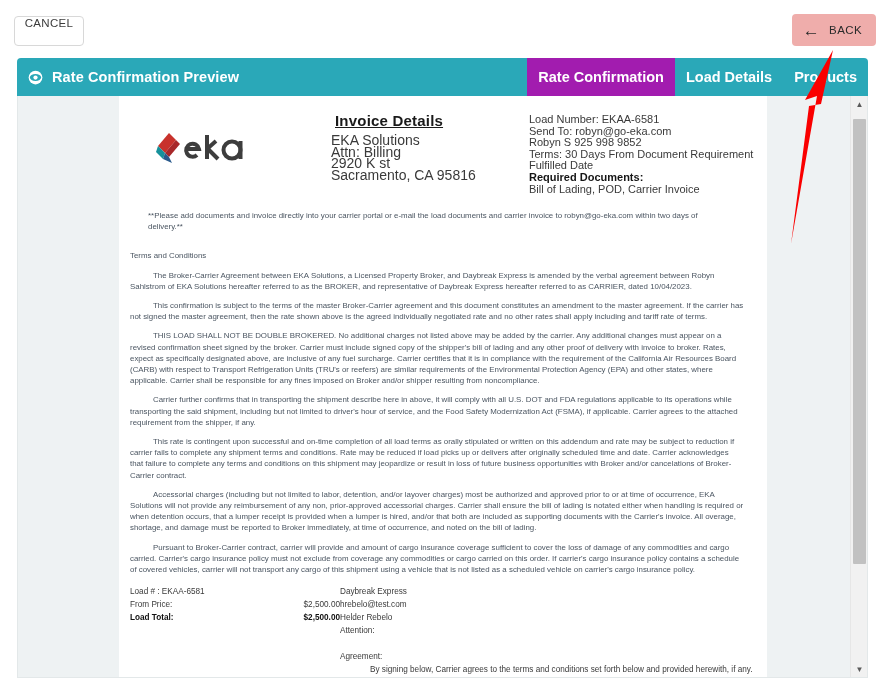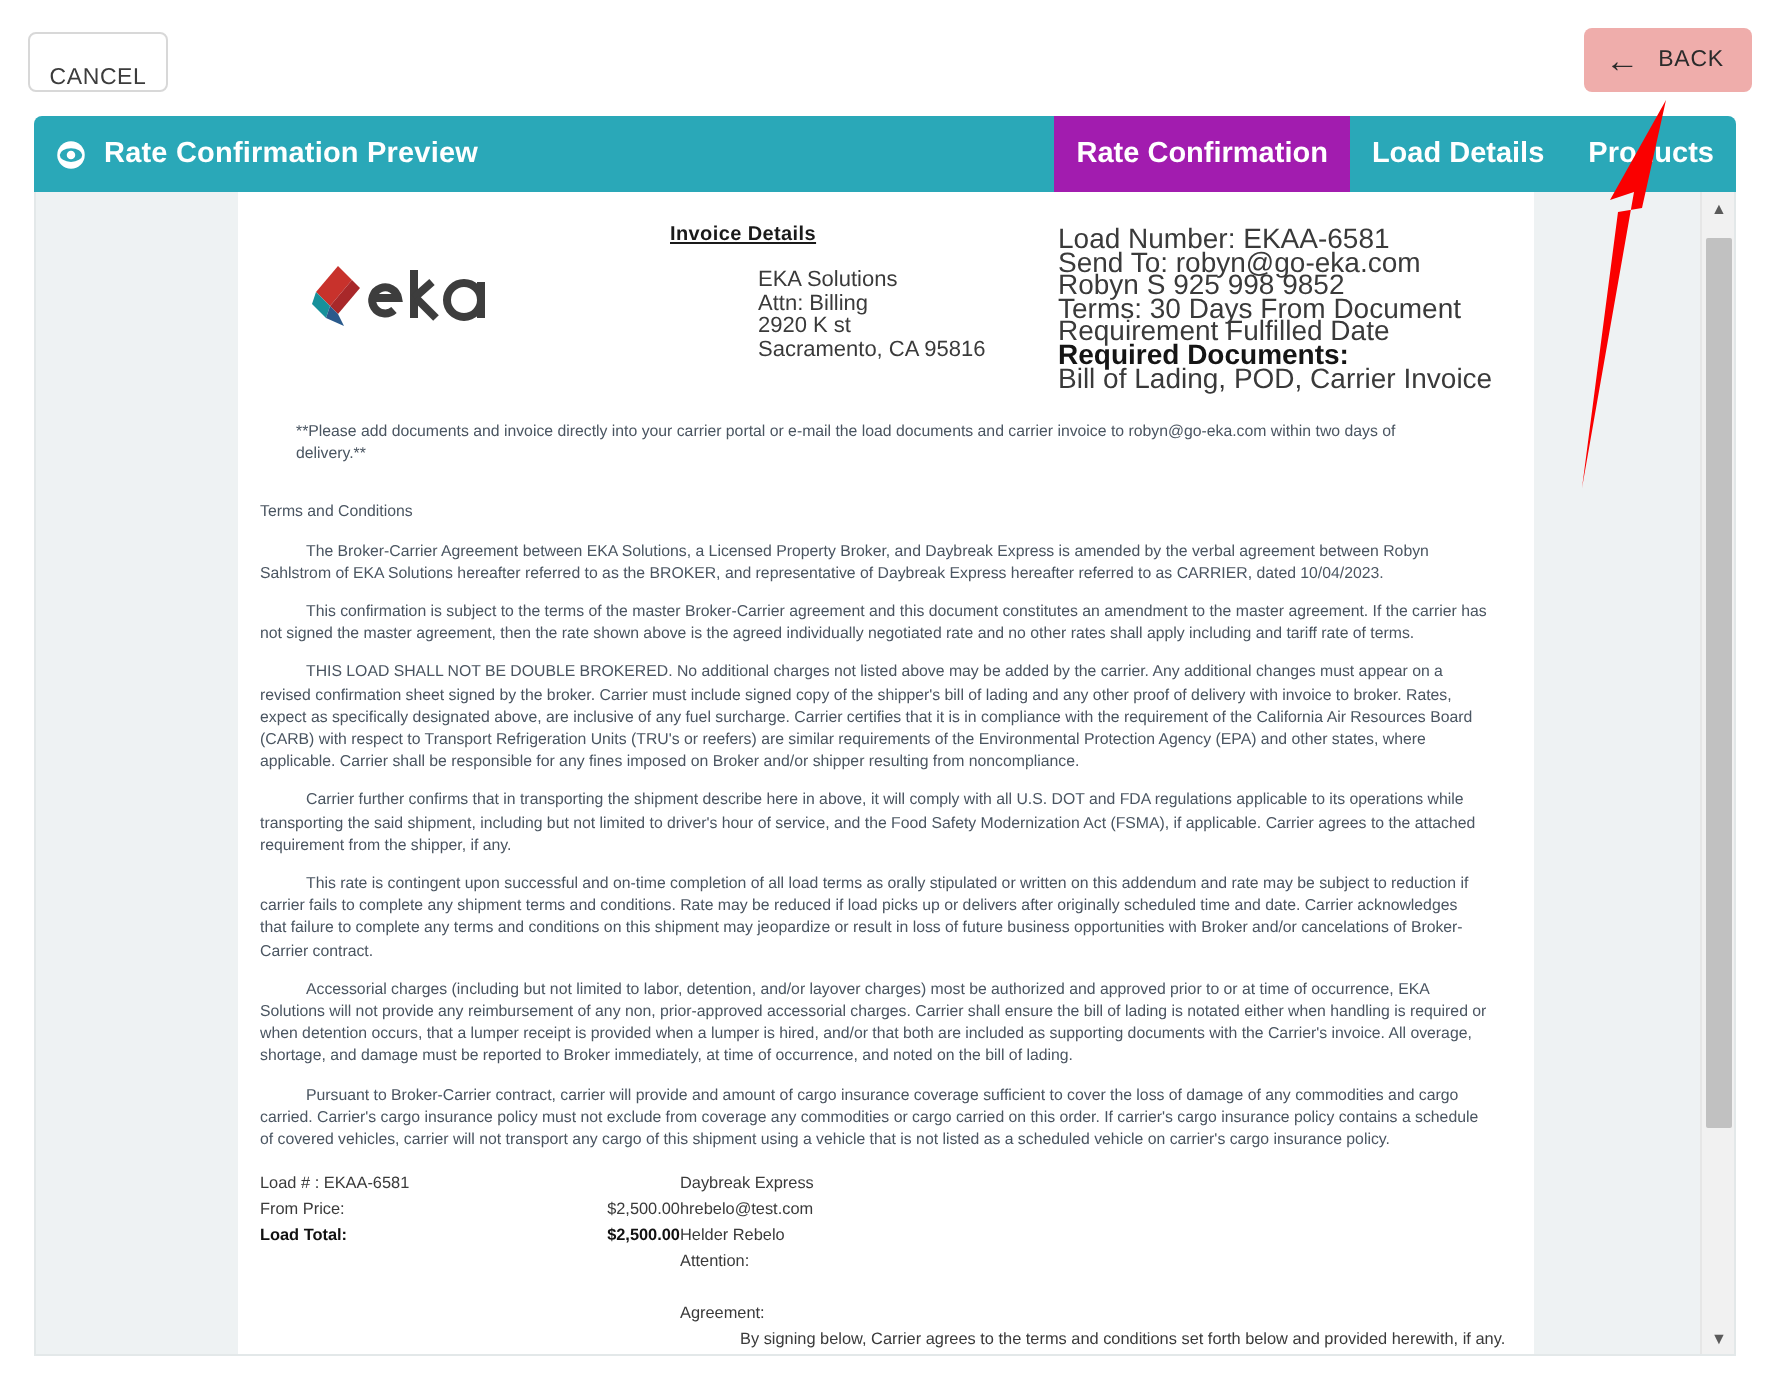--- a/index.html
+++ b/index.html
@@ -16,21 +16,21 @@
   .topbar {
     position: absolute; left: 0; top: 0; width: 890px; height: 55px;
     background: #ffffff;
   }
   .cancel-btn {
     position: absolute; left: 14px; top: 16px;
     width: 70px; height: 30px;
     border: 1px solid #d8d8d8; border-radius: 4px;
     background: #ffffff; color: #3c3c3c;
     font-size: 11.5px; letter-spacing: .3px;
-    display: flex; align-items: flex-end; justify-content: center;
+    display: flex; align-items: flex-start; justify-content: center;
     cursor: pointer;
     font-family: "Liberation Sans", sans-serif;
   }
   .back-btn {
     position: absolute; right: 14px; top: 14px;
     height: 32px; padding: 0 14px 0 11px;
     border: none; border-radius: 4px;
     background: #efadab; color: #2b2b2b;
     font-size: 11.5px; letter-spacing: .4px;
     display: flex; align-items: center; gap: 9px;
@@ -98,31 +98,31 @@
     position: absolute; left: 2px; top: 23px;
     width: 13px; height: 445px;
     background: #c1c1c1; border-radius: 1px; cursor: pointer;
   }
 
   
   .doc-top { position: relative; height: 84px; }
   .logo-wrap { position: absolute; left: 29px; top: 23px; }
   .invoice-title {
     position: absolute; left: 210px; top: 4px;
-    font-size: 10px; font-weight: 700; color: #1a1a1a;
+    font-size: 15px; font-weight: 700; color: #1a1a1a;
     text-decoration: underline; letter-spacing: .2px;
   }
   .bill-block {
     position: absolute; left: 206px; top: 27px;
-    font-size: 11px; color: #3a3a3a; line-height: 11.6px; margin-left: 48px;
+    font-size: 14px; color: #3a3a3a; line-height: 11.6px;
   }
   .load-block {
     position: absolute; left: 404px; top: 6px;
     width: 230px;
-    font-size: 14px; color: #3a3a3a; line-height: 11.6px;
+    font-size: 11px; color: #3a3a3a; line-height: 11.6px;
   }
   .load-block .strong { font-weight: 700; color: #151515; }
 
   .doc-para {
     font-size: 7.9px; color: #4a5561; line-height: 11.2px;
     margin: 0 0 8px 0; padding: 0 17px 0 5px;
     text-align: left;
   }
   .doc-para.indent { text-indent: 23px; }
   .doc-line {

